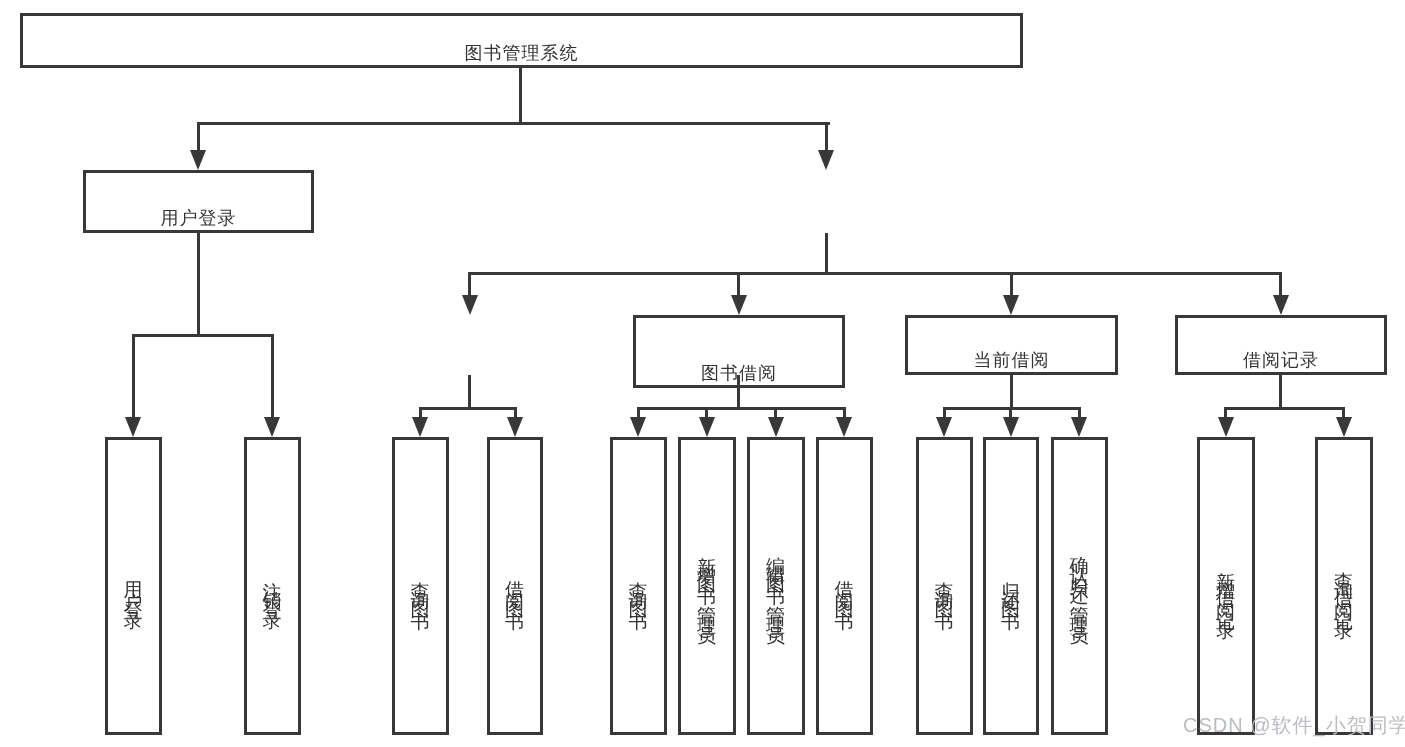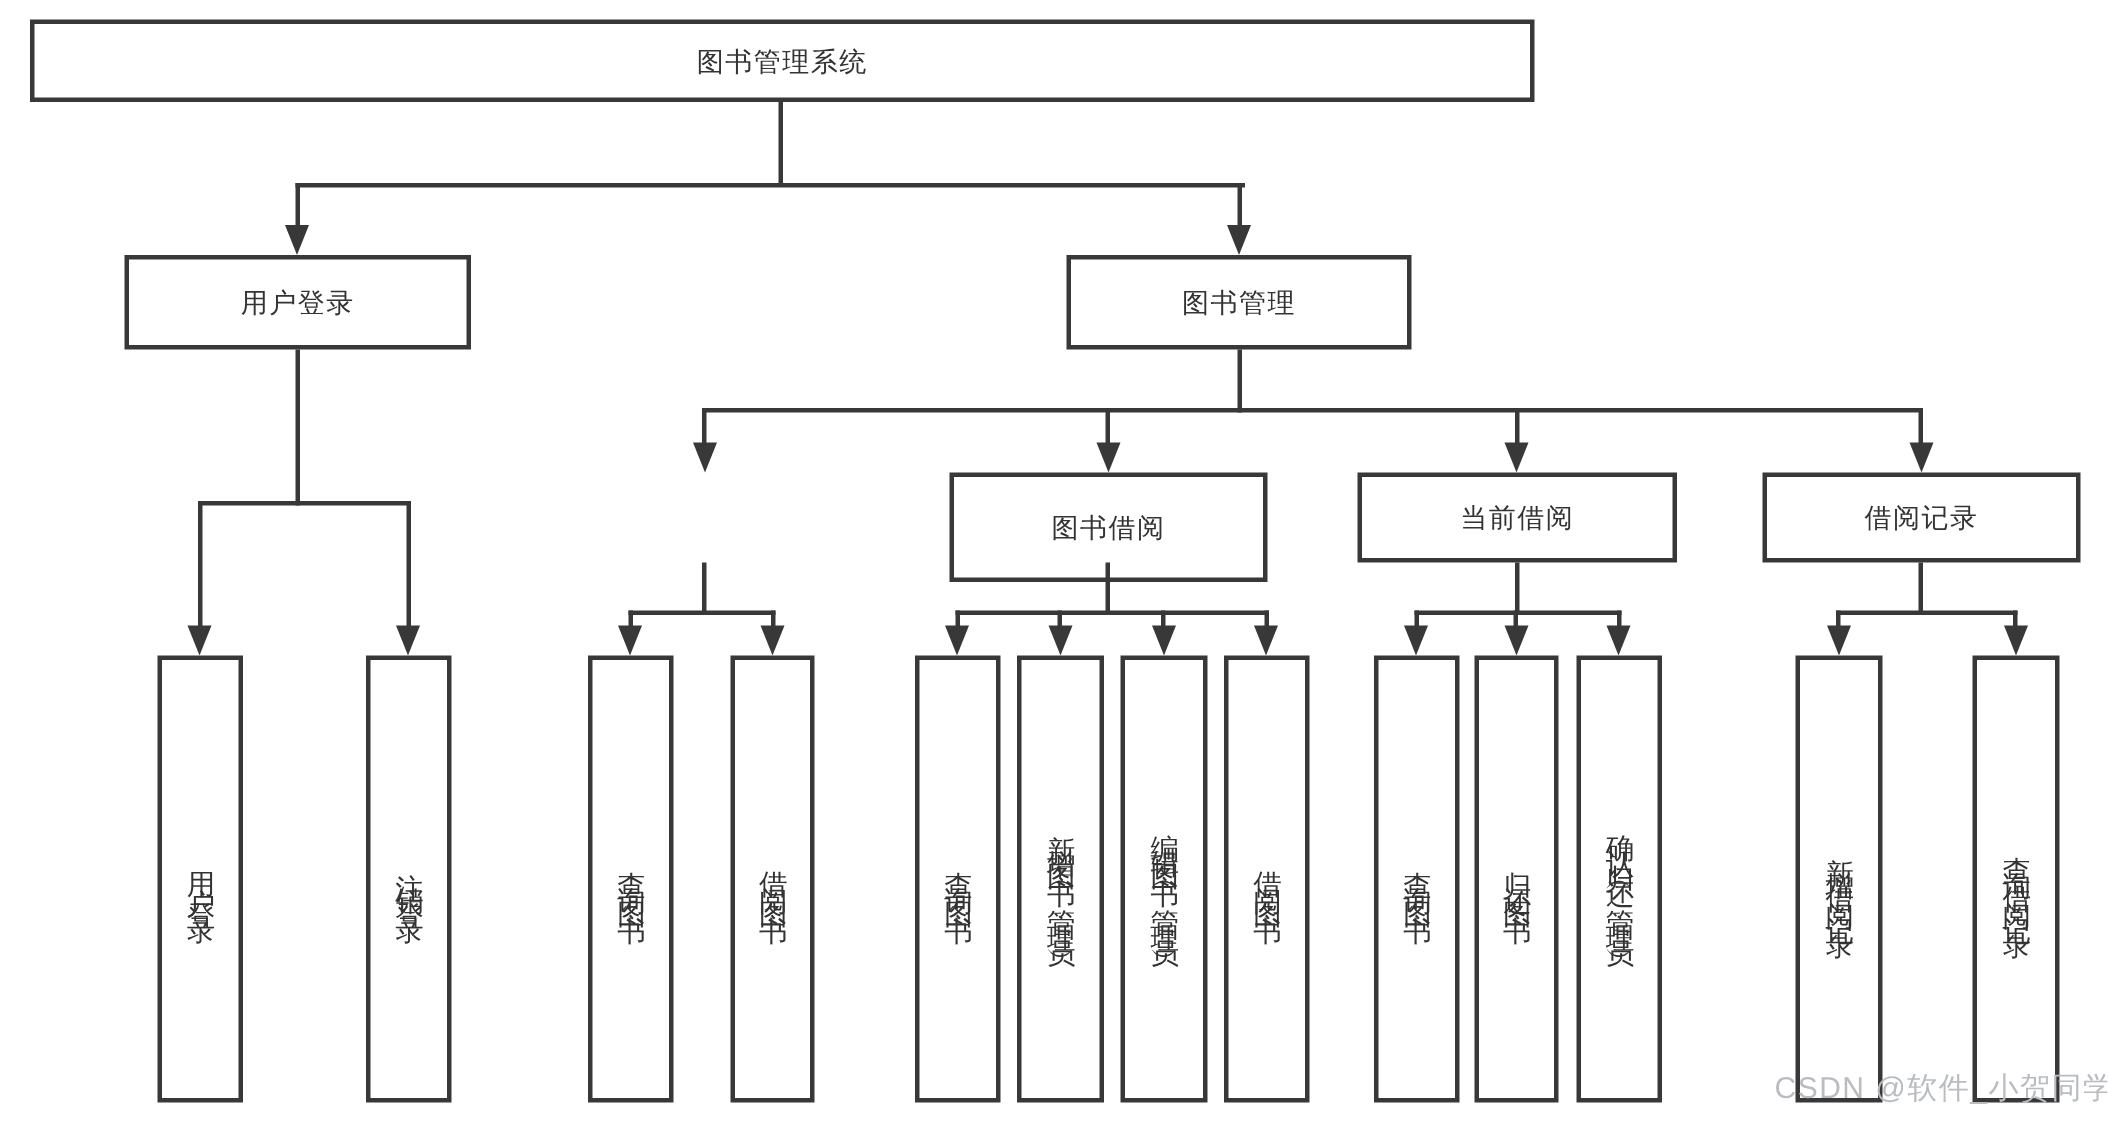--- a/index.html
+++ b/index.html
@@ -9,21 +9,21 @@
     background:#ffffff;
     font-family:"Liberation Sans", sans-serif;
     overflow:hidden;
   }
   .box{
     position:absolute;
     box-sizing:border-box;
     border:3px solid #383838;
     background:#ffffff;
     display:flex;
-    align-items:center;
+    align-items:flex-end;
     justify-content:center;
     font-size:18px;
     color:#333333;
     letter-spacing:1px;
   }
   .vbox{
     position:absolute;
     box-sizing:border-box;
     border:3px solid #383838;
     background:#ffffff;
@@ -67,23 +67,20 @@
 
   <div class="vl" style="left:519px;top:68px;height:56px;"></div>
   <div class="hl" style="left:197px;top:122px;width:633px;"></div>
   <div class="vl" style="left:197px;top:122px;height:32px;"></div>
   <div class="arw" style="left:190px;top:150px;"></div>
   <div class="vl" style="left:825px;top:122px;height:32px;"></div>
   <div class="arw" style="left:818px;top:150px;"></div>
 
   <div class="box" style="left:83px;top:170px;width:231px;height:63px;">
     <span>用户登录</span>
-  </div>
-  <div class="box" style="left:711px;top:170px;width:230px;height:63px;">
-    <span>图书管理</span>
   </div>
 
   <div class="vl" style="left:197px;top:233px;height:104px;"></div>
   <div class="hl" style="left:132px;top:334px;width:142px;"></div>
   <div class="vl" style="left:132px;top:334px;height:86px;"></div>
   <div class="arw" style="left:125px;top:417px;"></div>
   <div class="vl" style="left:271px;top:334px;height:86px;"></div>
   <div class="arw" style="left:264px;top:417px;"></div>
 
   <div class="vl" style="left:825px;top:233px;height:42px;"></div>

